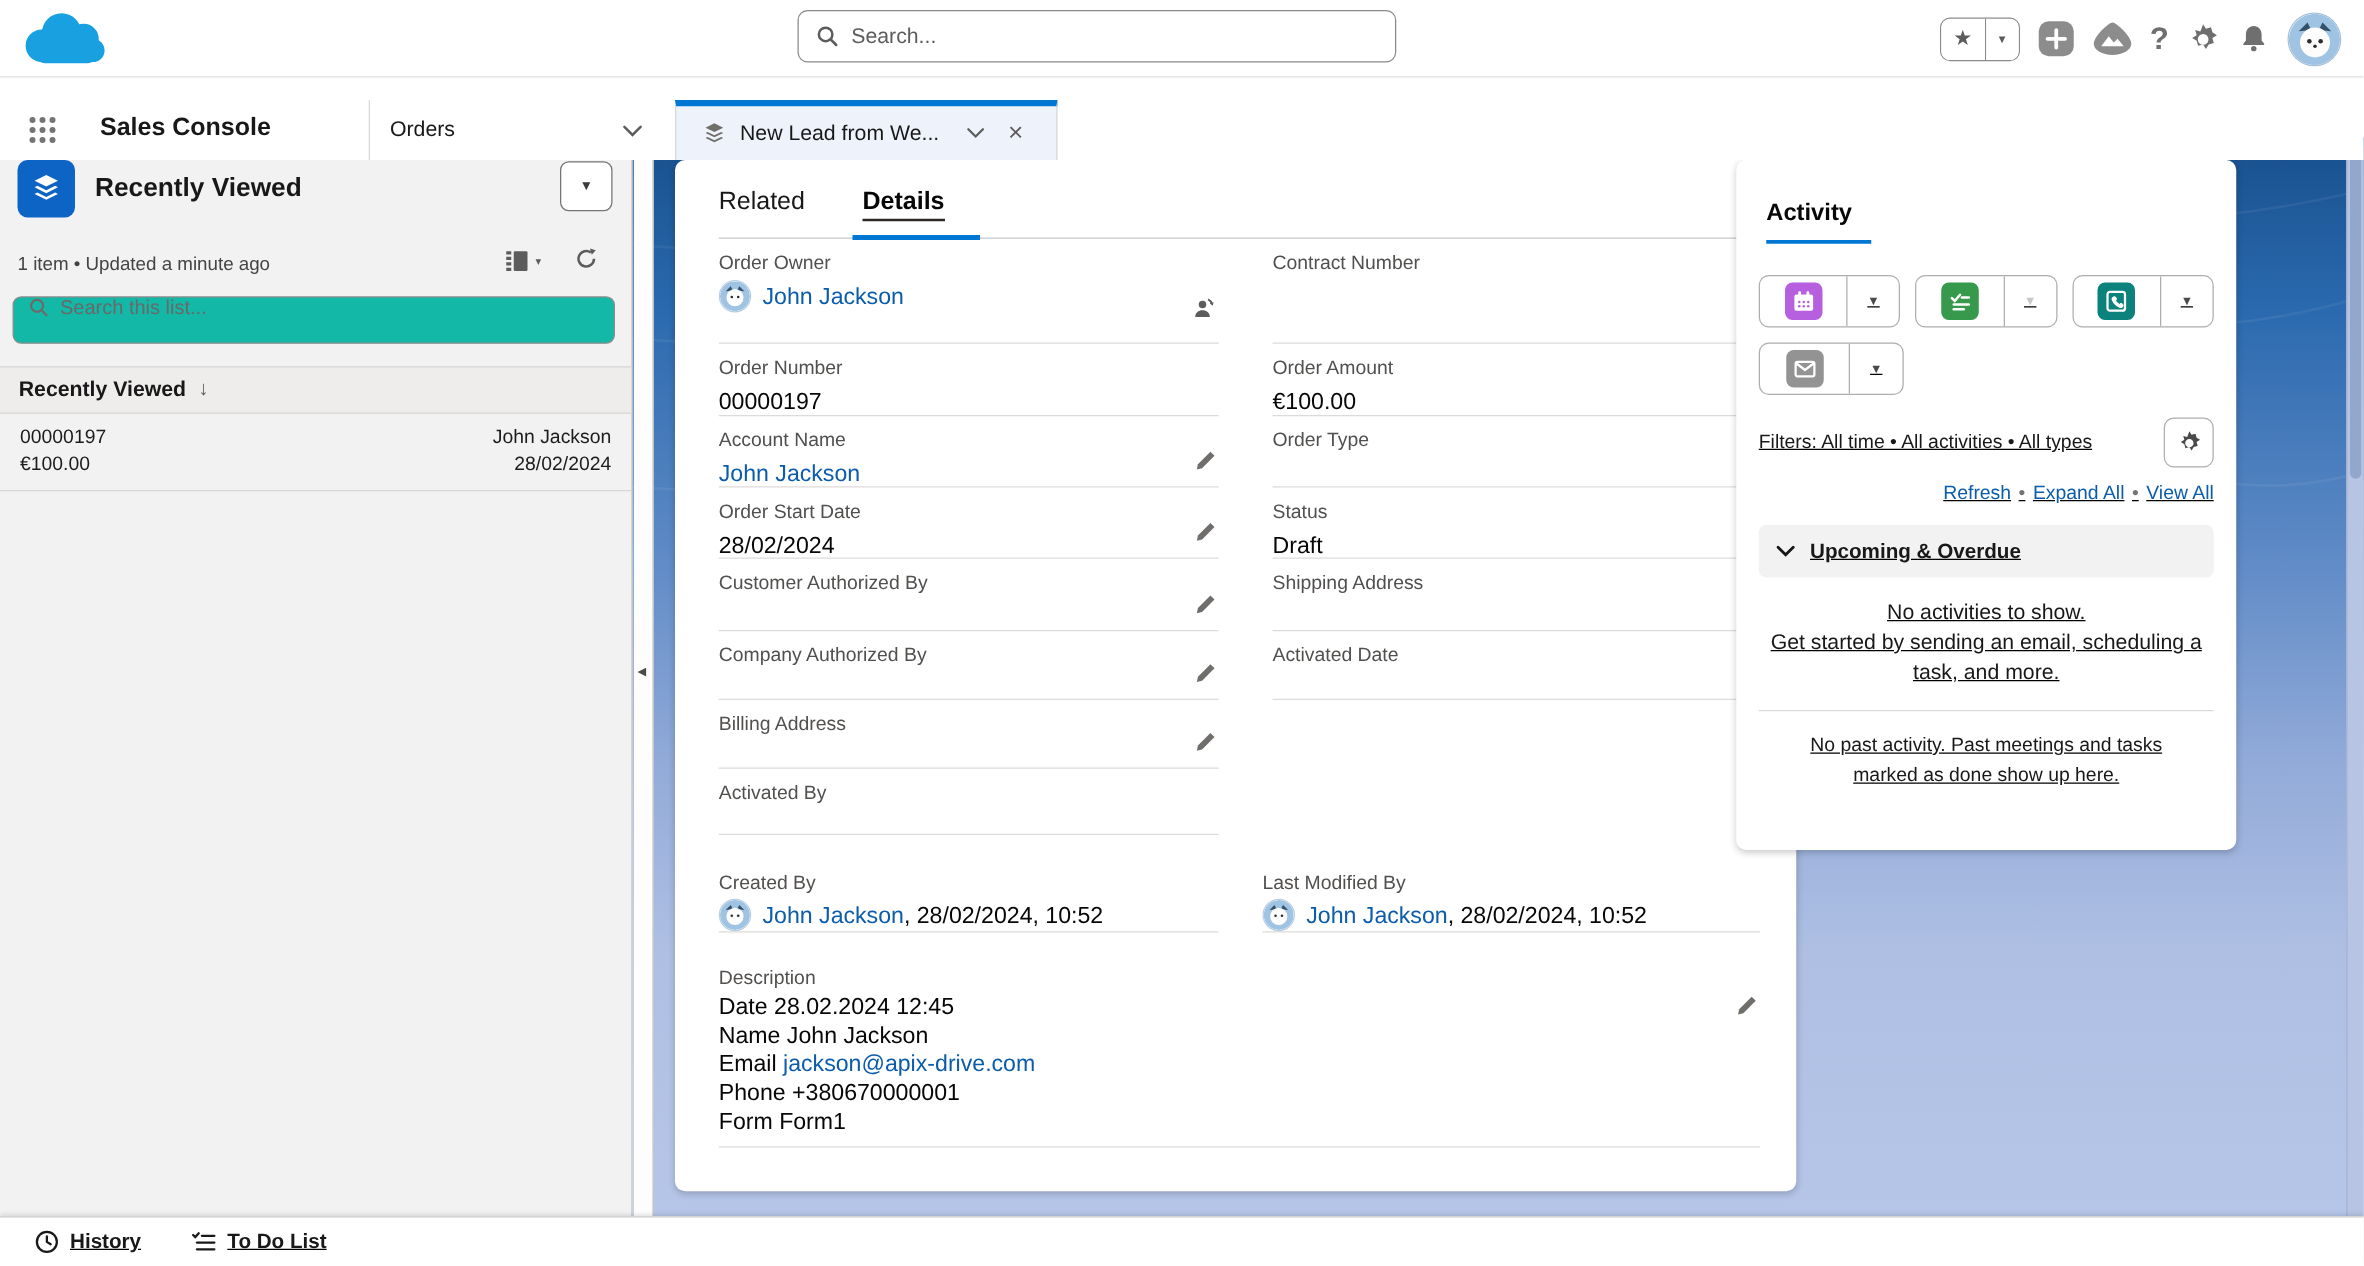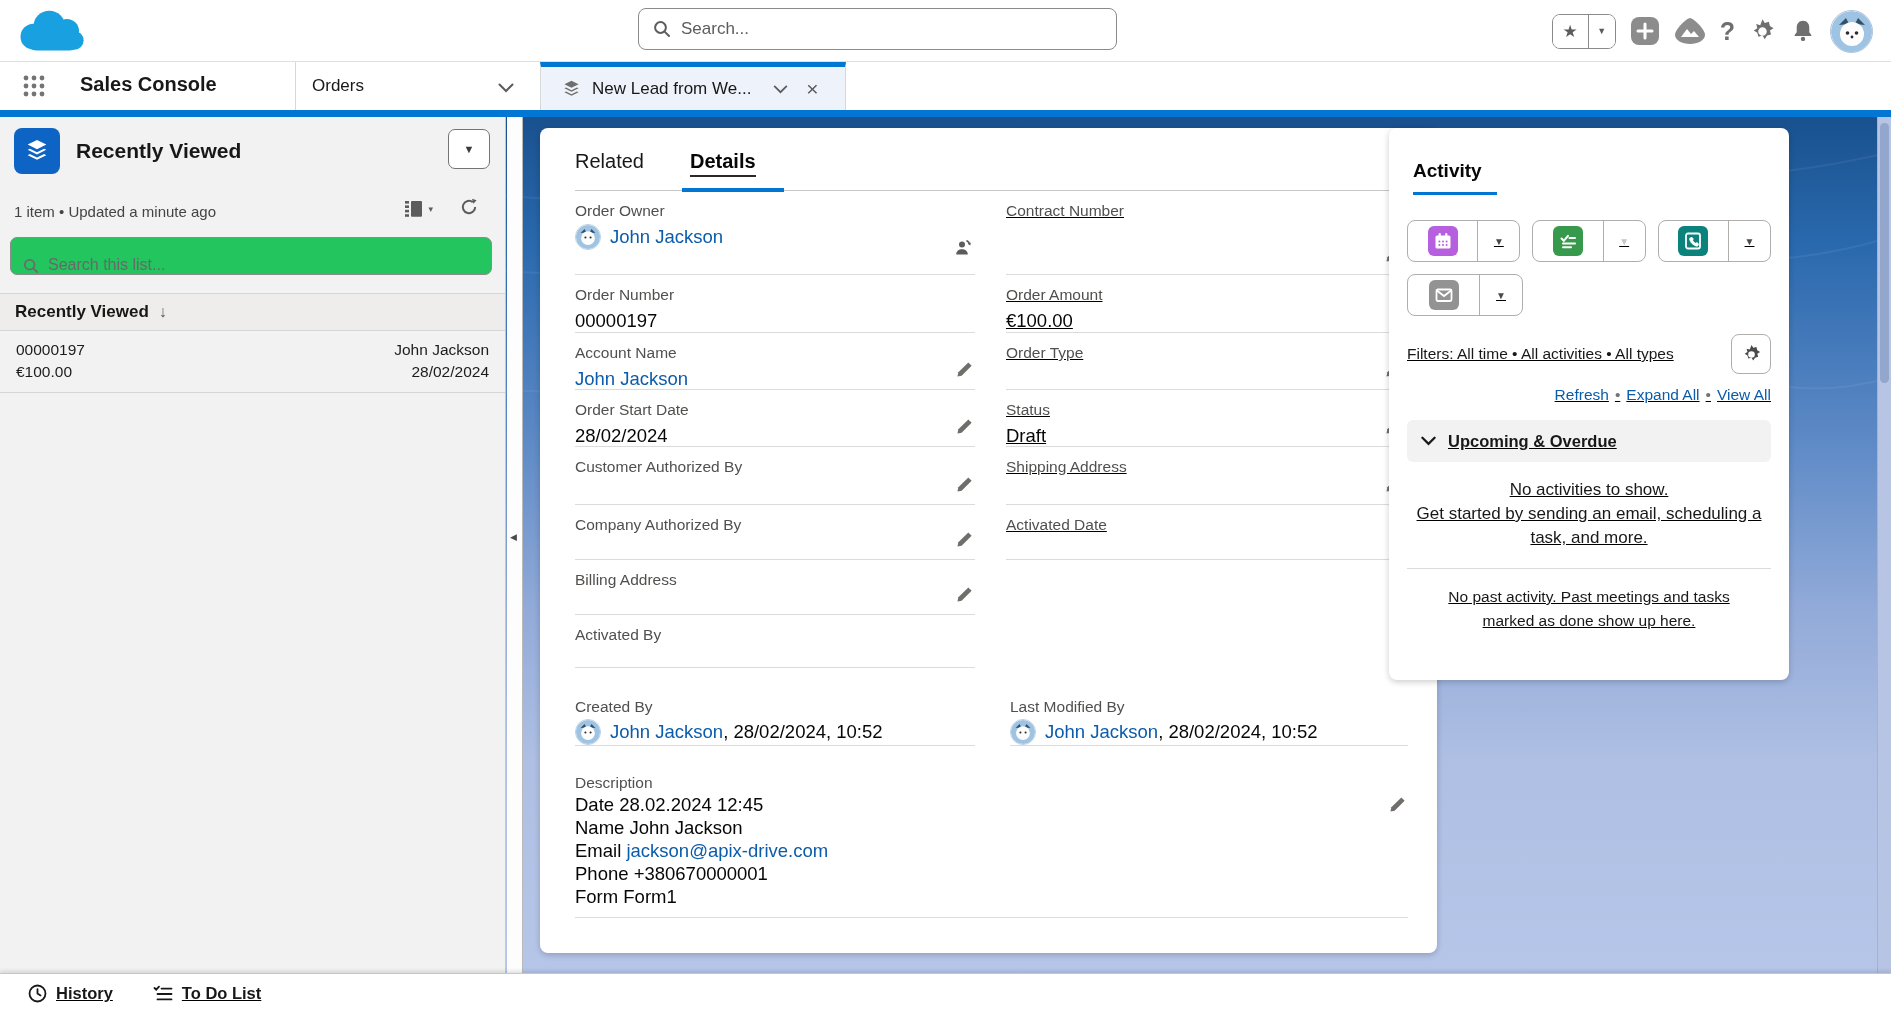--- a/index.html
+++ b/index.html
@@ -20,21 +20,21 @@
   .hicons { position:absolute; right:18px; top:0; height:62px; display:flex; align-items:center; gap:14px; }
   .favgrp { display:flex; border:1px solid #8a8a8a; border-radius:8px; height:35px; overflow:hidden; }
   .favgrp .cell { display:flex; align-items:center; justify-content:center; background:#fff; }
   .favgrp .star { width:36px; font-size:17px; color:#5c5c5c; border-right:1px solid #8a8a8a; }
   .favgrp .caret { width:26px; font-size:9px; color:#5c5c5c; }
   .hic { display:flex; align-items:center; justify-content:center; }
   .qmark { font-size:25px; font-weight:bold; color:#6f6f6f; }
   .avatar-big { width:43px; height:43px; border-radius:50%; overflow:hidden; border:1px solid #a9c2da; }
 
   
-  .nav { position:absolute; left:0; top:62px; width:1891px; height:48px; background:#fff; z-index:29; }
+  .nav { position:absolute; left:0; top:80px; width:1891px; height:48px; background:#fff; z-index:29; }
   .nav .waffle { position:absolute; left:22px; top:12px; }
   .appname { position:absolute; left:80px; top:11px; font-size:20px; font-weight:600; color:#181818; }
   .navdiv { position:absolute; top:0; width:1px; height:48px; background:#d8d8d8; }
   .navtab-label { position:absolute; left:312px; top:14px; font-size:17px; color:#181818; }
   .nav-caret { position:absolute; left:498px; top:17px; }
   .wtab { position:absolute; left:540px; top:0; width:306px; height:48px; background:#eef3fb;
     border-left:1px solid #d8d8d8; border-right:1px solid #d8d8d8; border-top:5px solid #0176d3;
     display:flex; align-items:center; padding-left:20px; }
   .wtab .lbl { font-size:17px; color:#181818; margin-left:10px; }
   .wtab .tcaret { margin-left:22px; }
@@ -51,22 +51,22 @@
     border-right:1px solid #c9c7c5; z-index:5; }
   .sb-tile { position:absolute; left:14px; top:11px; width:46px; height:46px; border-radius:8px;
     background:#0d64c5; display:flex; align-items:center; justify-content:center; }
   .sb-title { position:absolute; left:76px; top:22px; font-size:21px; font-weight:700; color:#181818; }
   .sb-dd { position:absolute; left:448px; top:12px; width:42px; height:40px; background:#fff;
     border:1px solid #747474; border-radius:7px; display:flex; align-items:center; justify-content:center;
     font-size:11px; color:#3a3a3a; }
   .sb-meta { position:absolute; left:14px; top:86px; font-size:15px; color:#444; }
   .sb-icons { position:absolute; right:26px; top:80px; display:flex; align-items:center; gap:26px; }
   .sb-listic { display:flex; align-items:center; gap:5px; color:#5c5c5c; font-size:9px; }
-  .sb-search { position:absolute; left:10px; top:120px; width:482px; height:38px; background:#22c55e;
-    border:1px solid #8c8c8c; border-radius:7px; display:flex; align-items:flex-end; padding-left:12px; }
+  .sb-search { position:absolute; left:10px; top:120px; width:482px; height:38px; background:#14b8a6;
+    border:1px solid #8c8c8c; border-radius:7px; display:flex; align-items:flex-start; padding-left:12px; }
   .sb-search input { border:none; outline:none; font-size:16px; margin-left:9px; width:400px;
     font-family:inherit; background:transparent; color:#444; }
   .sb-search input::placeholder { color:#696969; }
   .sb-sec { position:absolute; left:0; top:176px; width:505px; height:38px; border-top:1px solid #d8d6d4;
     border-bottom:1px solid #d8d6d4; background:#eeedec; display:flex; align-items:center; padding-left:15px; }
   .sb-sec .t { font-size:17px; font-weight:700; color:#181818; }
   .sb-sec .arr { margin-left:10px; font-size:16px; color:#5c5c5c; }
   .sb-item { position:absolute; left:0; top:214px; width:505px; height:62px; border-bottom:1px solid #d8d6d4;
     padding:8px 16px 0 16px; font-size:15.5px; color:#1c1c1c; }
   .sb-item .r1,.sb-item .r2 { display:flex; justify-content:space-between; line-height:22px; }
@@ -79,21 +79,21 @@
   
   .card { position:absolute; left:540px; top:128px; width:897px; height:825px; background:#fff;
     border-radius:8px; box-shadow:0 2px 6px rgba(0,0,0,.2); z-index:6; }
   .tabs { position:absolute; left:35px; top:16px; width:833px; height:47px; border-bottom:1px solid #c9c7c5; }
   .tab { position:absolute; top:6px; font-size:20px; color:#181818; }
   .tab.related { left:0; }
   .tab.details { left:115px; font-weight:700; color:#080707; border-bottom:2px solid #2b2826; padding-bottom:2px;text-align:right; }
   .tab-ind { position:absolute; left:107px; bottom:-2px; width:102px; height:4px; background:#0176d3; }
   .col { position:absolute; top:63px; }
   .col.left { left:35px; width:400px; }
-  .col.right { left:466px; width:398px;text-decoration:underline; }
+  .col.right { left:478px; width:398px; }
   .field { position:relative; border-bottom:1px solid #dddbda; padding-top:9px; }
   .h84{height:84px;} .h58{height:58px;} .h57{height:57px;} .h55{height:55px;} .h53{height:53px;}
   .f-label { font-size:15.5px; color:#52504e; line-height:21px; }
   .f-value { font-size:18.5px; color:#080707; line-height:26px; margin-top:3px; display:flex; align-items:center; }
   a.link { color:#0b5cab; text-decoration:none; cursor:pointer; }
   .pencil { position:absolute; right:2px; bottom:7px; cursor:pointer; }
   .owneric { position:absolute; right:2px; bottom:12px; cursor:pointer; }
   .av-sm { width:26px; height:26px; border-radius:50%; overflow:hidden; margin-right:9px; flex:0 0 auto;
     border:1px solid #b9cfe4; }
   .bottom-sec { position:absolute; left:35px; top:568px; width:833px; }

